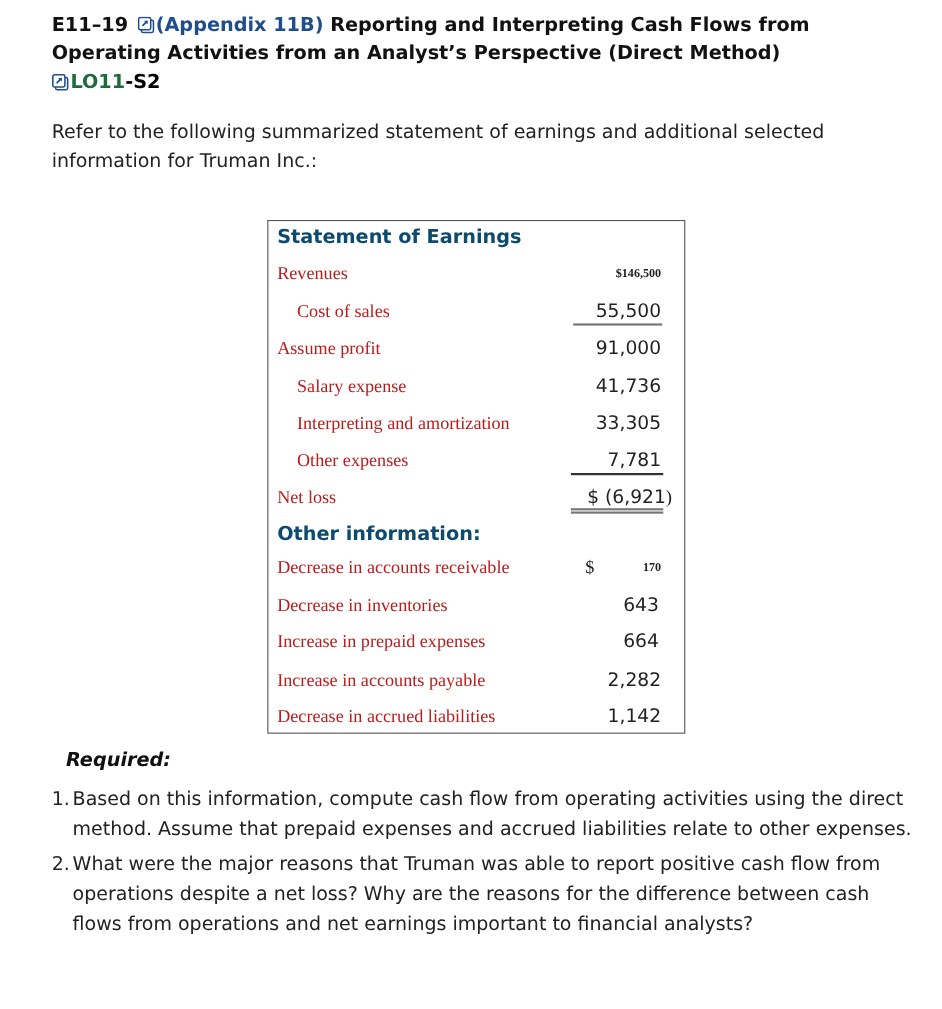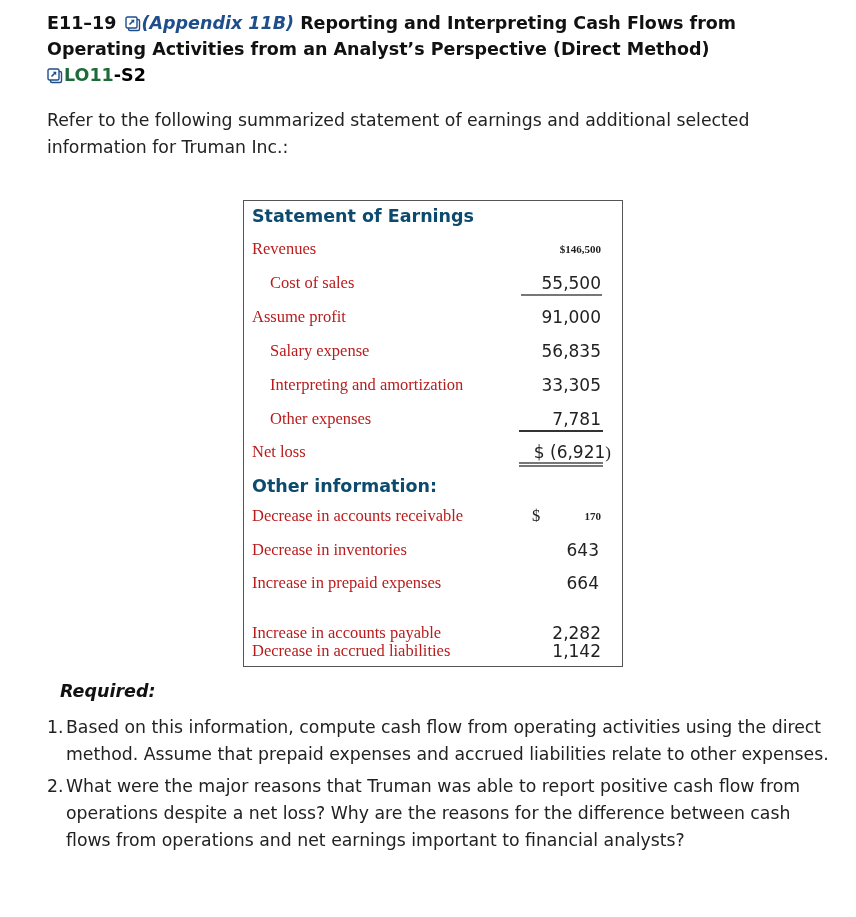--- a/index.html
+++ b/index.html
@@ -20,21 +20,21 @@
     left: 47px;
     top: 10px;
     width: 790px;
     font-family: "DejaVu Sans", sans-serif;
     font-weight: bold;
     font-size: 17.5px;
     line-height: 26px;
     color: #111;
   }
   .title .num { color: #111; }
-  .title .appendix { color: #1f4e8c; font-style: italic; }
+  .title .appendix { color: #1f4e8c; }
   .link-icon {
     display: inline-block;
     width: 14px;
     height: 14px;
     position: relative;
     vertical-align: -1px;
     margin: 0 3px 0 2px;
   }
   .link-icon svg { width: 16px; height: 16px; display: block; }
   .lo-line { display: inline; }
@@ -202,21 +202,21 @@
   </div>
   <div class="underline-single" style="top:93px; left:277px; width:81px;"></div>
 
   <div class="row" style="top:104px;">
     <span class="label">Assume profit</span>
     <span class="value">91,000</span>
   </div>
 
   <div class="row" style="top:138px;">
     <span class="label indent">Salary expense</span>
-    <span class="value">56,835</span>
+    <span class="value">41,736</span>
   </div>
 
   <div class="row" style="top:172px;">
     <span class="label indent">Interpreting and amortization</span>
     <span class="value">33,305</span>
   </div>
 
   <div class="row" style="top:206px;">
     <span class="label indent">Other expenses</span>
     <span class="value">7,781</span>
@@ -240,21 +240,21 @@
   <div class="row" style="top:337px;">
     <span class="label">Decrease in inventories</span>
     <span class="value" style="right:23px;">643</span>
   </div>
 
   <div class="row" style="top:370px;">
     <span class="label">Increase in prepaid expenses</span>
     <span class="value" style="right:23px;">664</span>
   </div>
 
-  <div class="row" style="top:420px;">
+  <div class="row" style="top:406px;">
     <span class="label">Increase in accounts payable</span>
     <span class="value">2,282</span>
   </div>
 
   <div class="row" style="top:438px;">
     <span class="label">Decrease in accrued liabilities</span>
     <span class="value">1,142</span>
   </div>
 </div>
 

